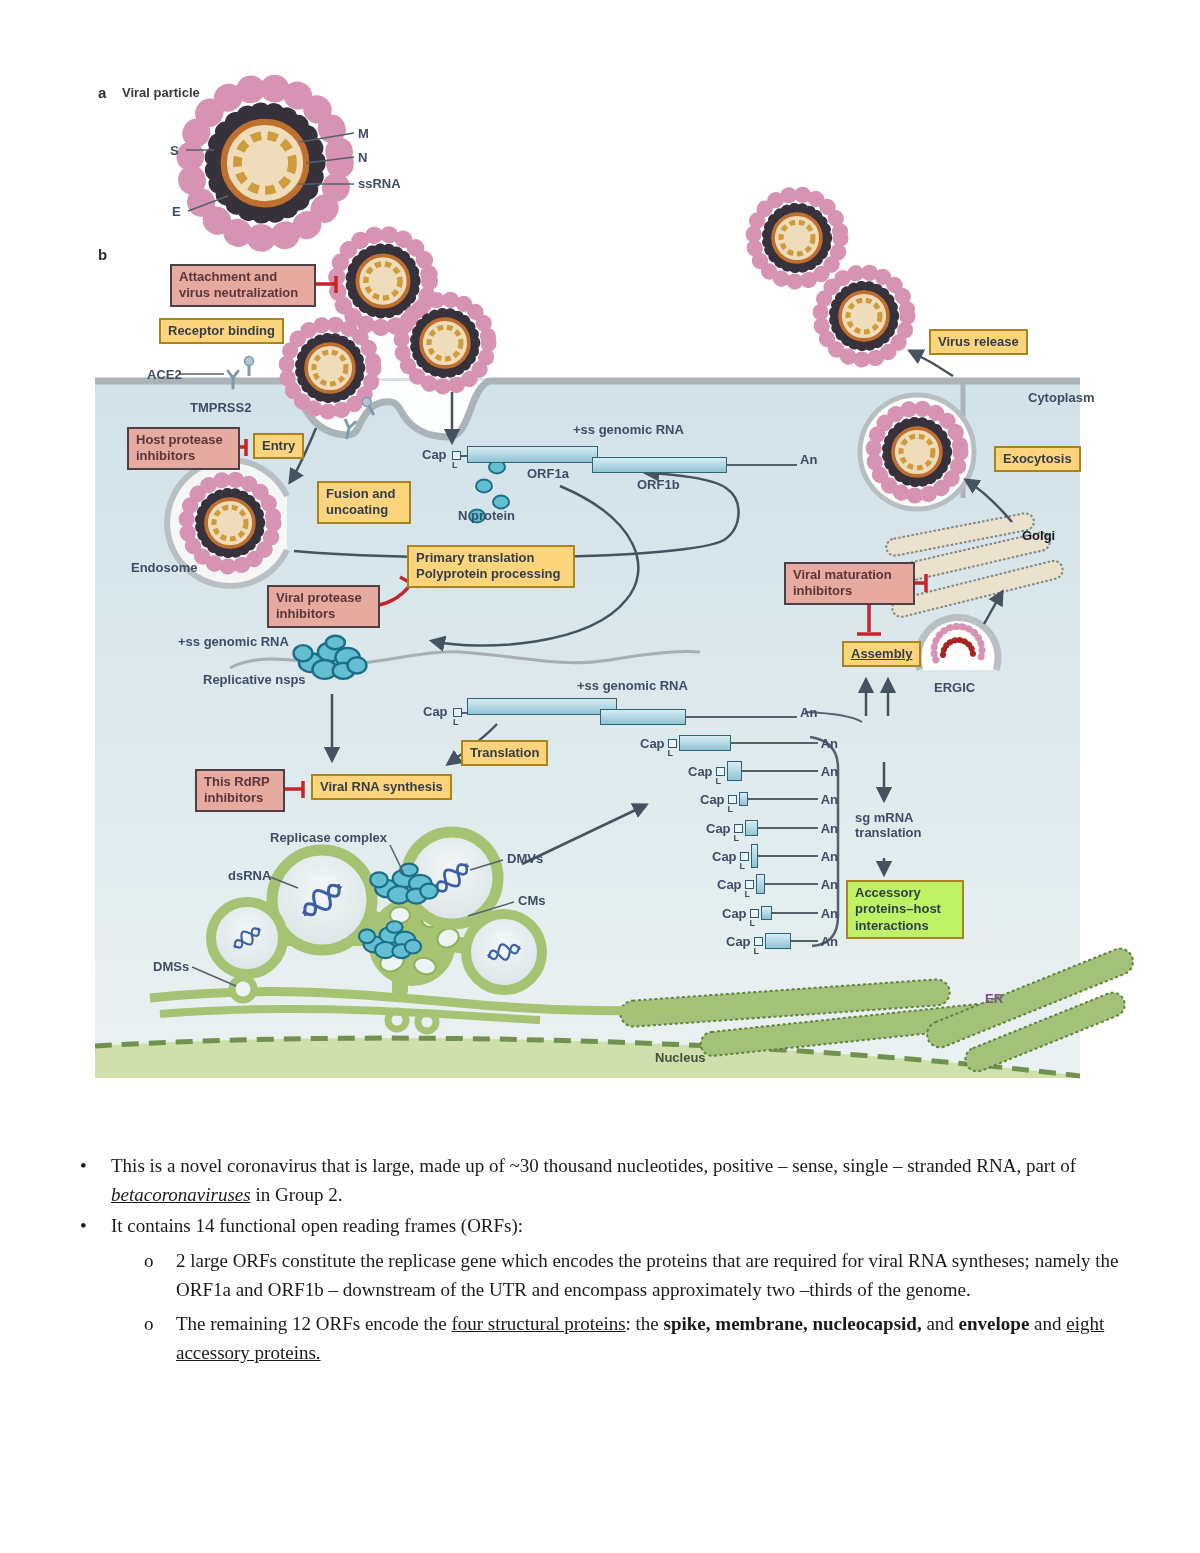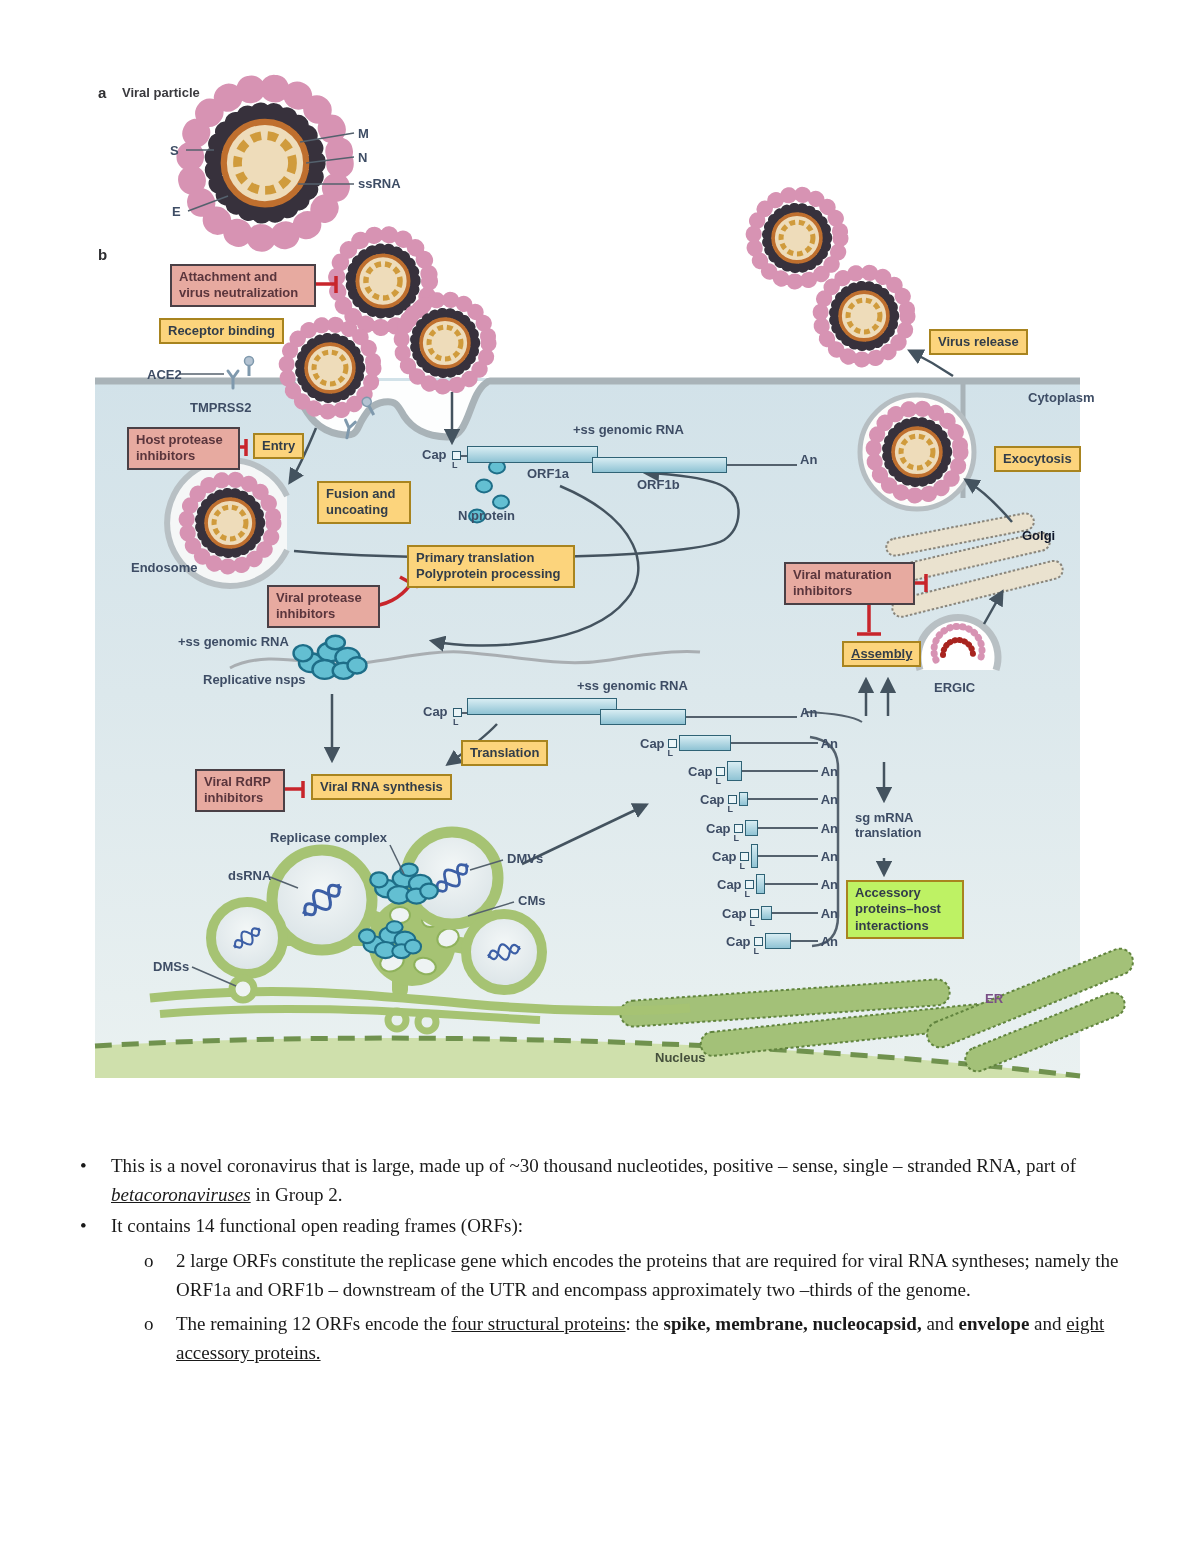--- a/index.html
+++ b/index.html
@@ -238,21 +238,21 @@
     <span class="flabel abs" style="left:358px;top:126px;">M</span>
     <span class="flabel abs" style="left:358px;top:150px;">N</span>
     <span class="flabel abs" style="left:358px;top:176px;">ssRNA</span>
 
     <div class="pink-box pre" style="left:170px;top:264px;width:128px;">Attachment and
 virus neutralization</div>
     <div class="pink-box pre" style="left:127px;top:427px;width:95px;">Host protease
 inhibitors</div>
     <div class="pink-box pre" style="left:267px;top:585px;width:95px;">Viral protease
 inhibitors</div>
-    <div class="pink-box pre" style="left:195px;top:769px;width:72px;">Viral RdRP
+    <div class="pink-box pre" style="left:195px;top:769px;width:72px;">This RdRP
 inhibitors</div>
     <div class="pink-box pre" style="left:784px;top:562px;width:113px;">Viral maturation
 inhibitors</div>
 
     <div class="yellow-box" style="left:159px;top:318px;">Receptor binding</div>
     <div class="yellow-box" style="left:253px;top:433px;">Entry</div>
     <div class="yellow-box pre" style="left:317px;top:481px;width:76px;">Fusion and
 uncoating</div>
     <div class="yellow-box pre" style="left:407px;top:545px;width:150px;">Primary translation
 Polyprotein processing</div>

